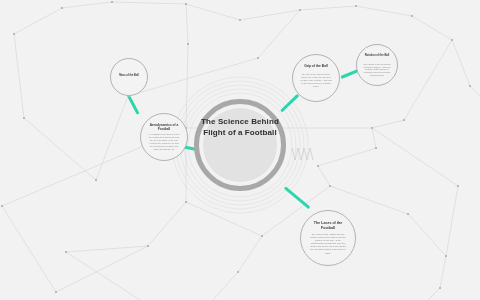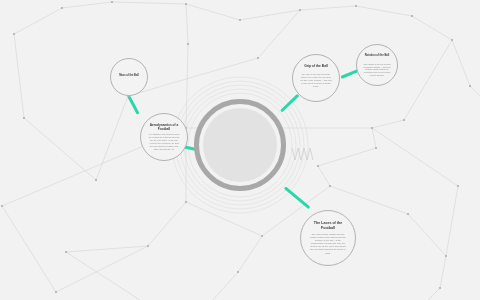--- a/index.html
+++ b/index.html
@@ -218,20 +218,21 @@
   </svg>
 
   <div class="connector" id="conn-aero" style="left:182px; top:145px; width:22px; transform:rotate(12deg); background:#29d7ab;"></div>
   <div class="connector" id="conn-grip" style="left:281px; top:110px; width:24px; transform:rotate(-44deg); background:#29d7ab;"></div>
   <div class="connector" id="conn-laces" style="left:285px; top:186px; width:32px; transform:rotate(40deg); background:#29d7ab;"></div>
   <div class="connector" id="conn-mass" style="left:129px; top:95px; width:20px; transform:rotate(62deg); background:#29d7ab;"></div>
   <div class="connector" id="conn-rotation" style="left:341px; top:76px; width:20px; transform:rotate(-22deg); background:#29d7ab;"></div>
 
   <div class="hub hub-outer"></div>
   <div class="hub hub-inner"></div>
+  <div class="hub-title">The Science Behind Flight of a Football</div>
 
   <div class="node" id="node-mass">
     <div class="node-title">Mass of the Ball</div>
   </div>
 
   <div class="node" id="node-aero">
     <div class="node-title">Aerodynamics of a Football</div>
     <div class="node-body">Air resistance and drag act upon the football as it travels through the air. The shape of the ball reduces the drag force so that the ball can travel farther and faster through the air.</div>
   </div>
 

